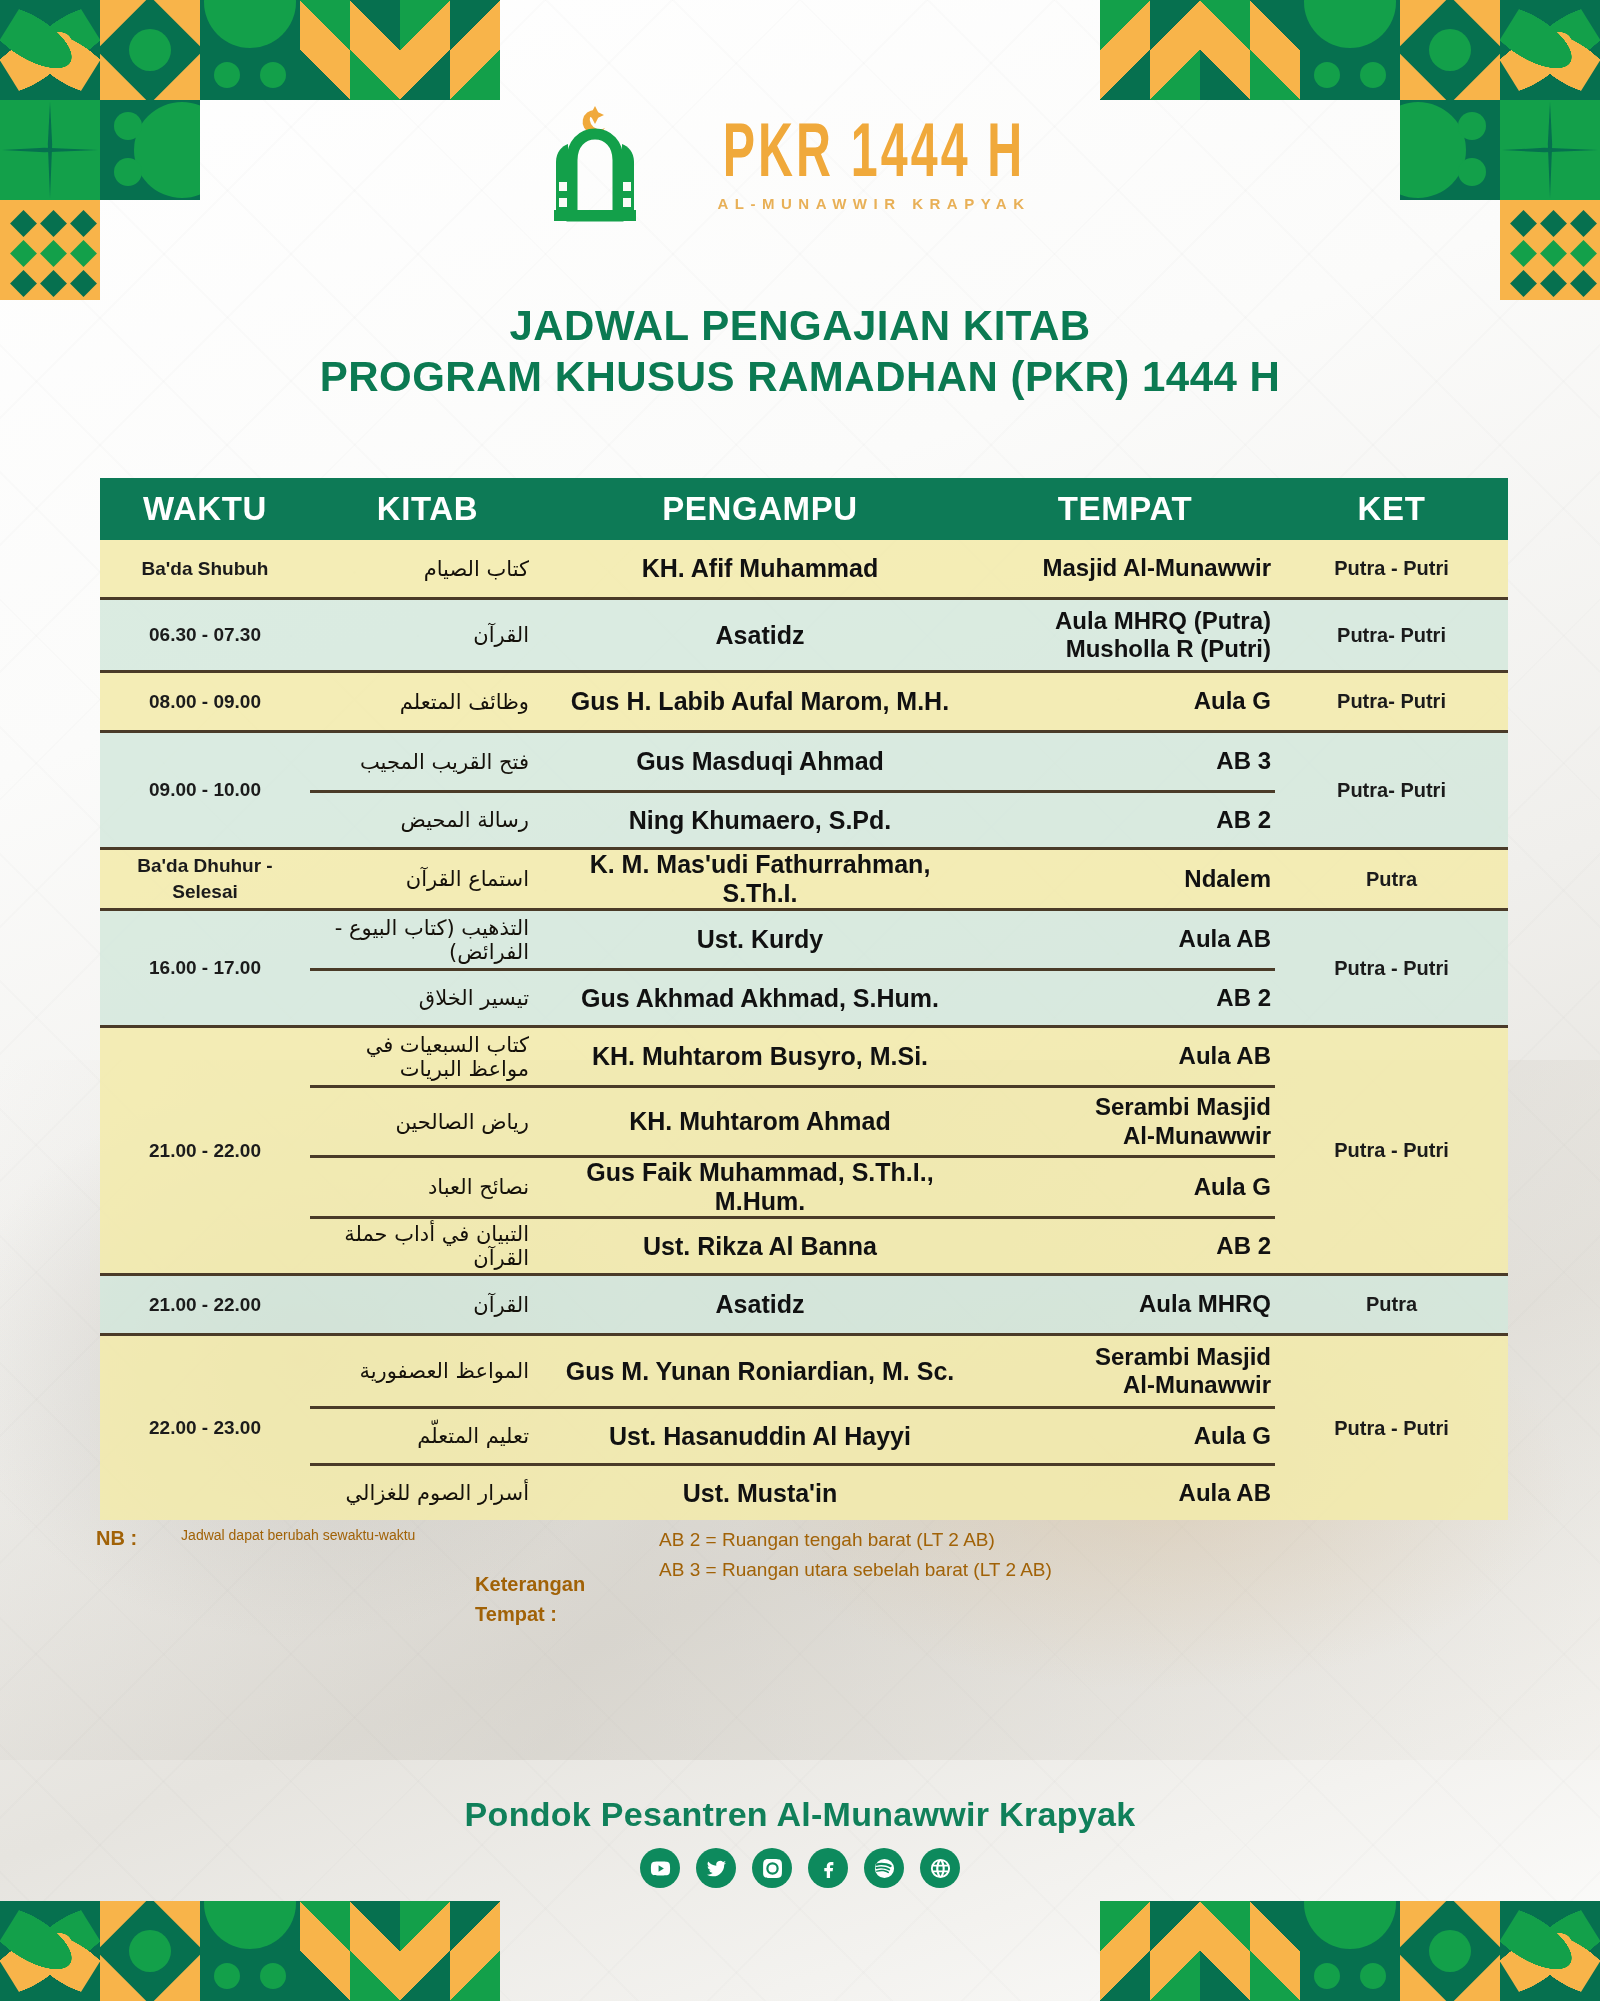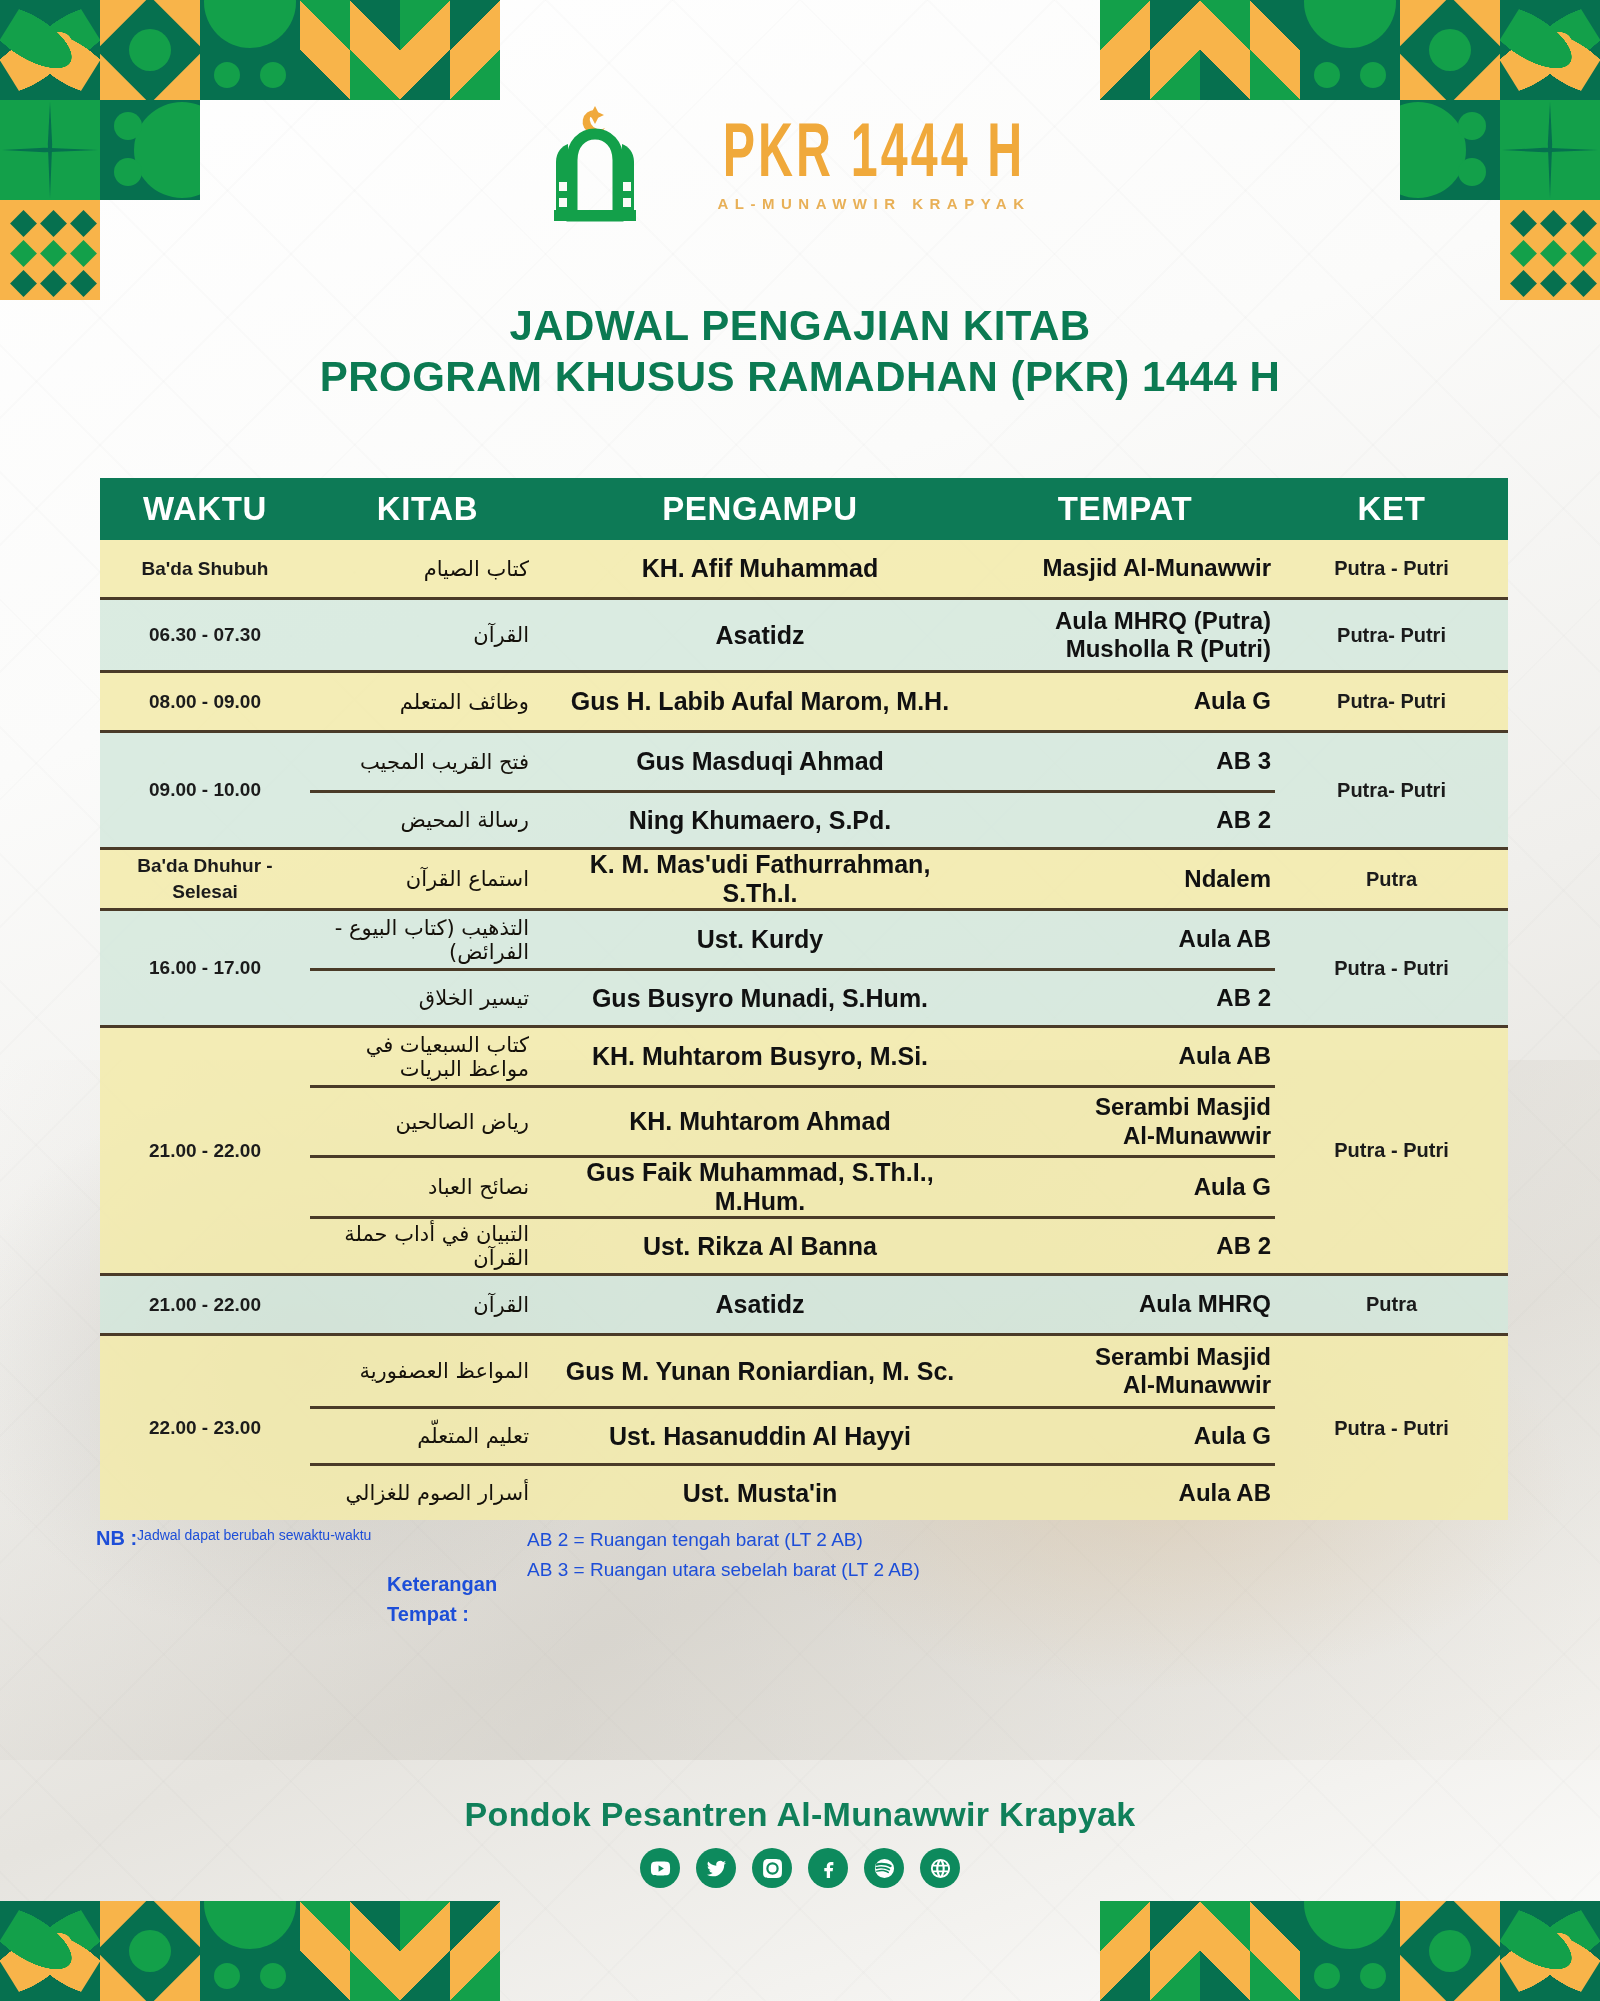--- a/index.html
+++ b/index.html
@@ -178,22 +178,22 @@
     font-size:25px; font-weight:700; color:#111; padding:0 4px;
   }
   .sr-tempat {
     width:300px; flex:none; text-align:right;
     font-size:24px; font-weight:700; color:#111; line-height:1.18; padding:0 4px;
   }
   .tall { min-height:70px; }
 
   
   .nb {
-    position:absolute; left:96px; top:1525px; display:flex; align-items:flex-start;
-    color:#1d4ed8;
+    position:absolute; left:96px; top:1525px; display:flex; gap:44px; align-items:flex-start;
+    color:#a16207;
   }
   .nb-lbl { font-size:20px; font-weight:700; padding-top:2px; }
   .nb-txt { font-size:14px; line-height:1.5; width:250px; }
   .nb-k   { font-size:20px; font-weight:700; line-height:1.5; width:140px;margin-top:44px; }
   .nb-v   { font-size:19px; line-height:1.6; }
 
   
   .brand {
     position:absolute; left:0; right:0; top:1795px; text-align:center;
   }
@@ -422,21 +422,21 @@
       <div class="block bg-mint">
         <div class="blk-waktu">16.00 - 17.00</div>
         <div class="blk-mid">
           <div class="subrow">
             <div class="sr-kitab">التذهيب (كتاب البيوع - الفرائض)</div>
             <div class="sr-peng">Ust. Kurdy</div>
             <div class="sr-tempat">Aula AB</div>
           </div>
           <div class="subrow">
             <div class="sr-kitab">تيسير الخلاق</div>
-            <div class="sr-peng">Gus Busyro Munadi, S.Hum.</div>
+            <div class="sr-peng">Gus Akhmad Akhmad, S.Hum.</div>
             <div class="sr-tempat">AB 2</div>
           </div>
         </div>
         <div class="blk-ket">Putra - Putri</div>
       </div>
       <div class="block bg-cream">
         <div class="blk-waktu">21.00 - 22.00</div>
         <div class="blk-mid">
           <div class="subrow">
             <div class="sr-kitab">كتاب السبعيات في مواعظ البريات</div>

